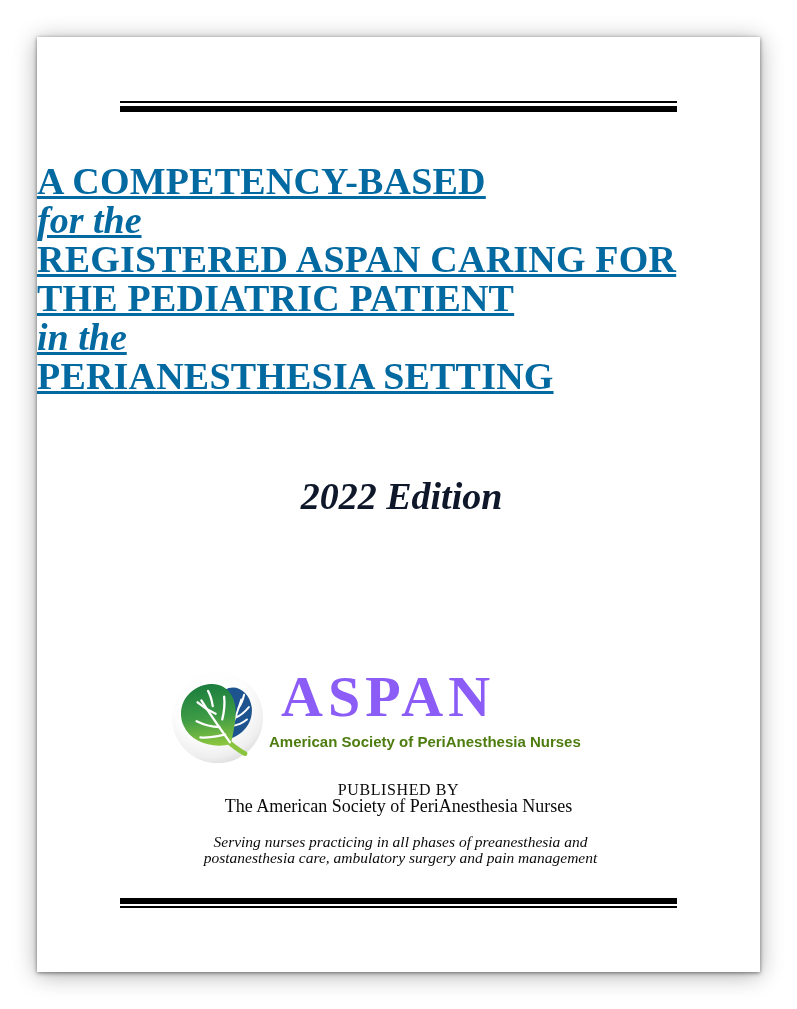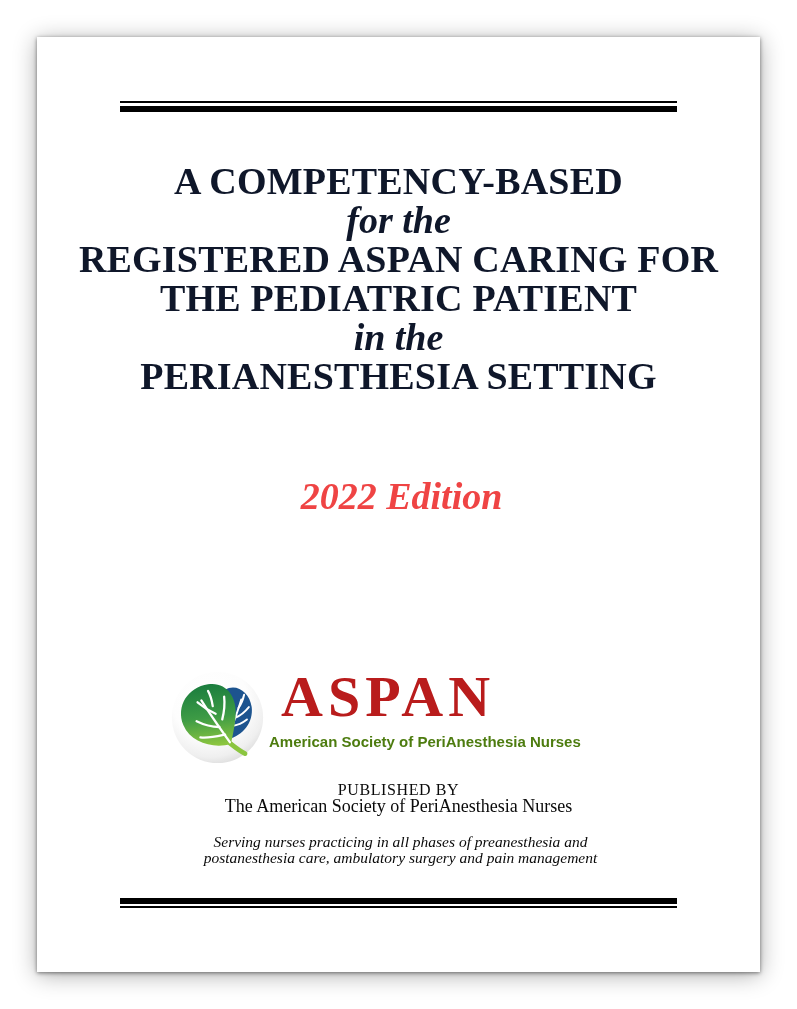--- a/index.html
+++ b/index.html
@@ -21,50 +21,50 @@
   .rule { position: absolute; left: 83px; width: 557px; }
   .rule-top { top: 64px; }
   .rule-bottom { top: 861px; }
   .rule .thin  { height: 2px; background: #000; }
   .rule .thick { height: 6px; background: #000; }
   .rule-top .thin  { margin-bottom: 3px; }
   .rule-bottom .thick { margin-bottom: 2px; }
   
   .title-block {
     position: absolute; top: 125px; left: 0; right: 0;
-    text-align: center; color: #0f172a;
+    text-align: left; color: #0369a1; text-decoration: underline;
   }
   .title-line {
     font-size: 38px; line-height: 39px; font-weight: bold;
     letter-spacing: 0.2px; white-space: nowrap;
   }
   .connector-line {
     font-size: 38px; line-height: 39px; font-weight: bold; font-style: italic;
   }
   .edition-line {
     position: absolute; top: 439px; left: 0; right: 0;
     text-align: center;
     font-size: 38px; line-height: 40px; font-weight: bold; font-style: italic;
-    color: #ef4444;
+    color: #0f172a;
     padding-left: 6px;
   }
   
   .logo-row {
     position: absolute; top: 631px; left: 133px;
     display: flex; align-items: flex-start;
   }
   .logo-globe { width: 95px; height: 95px; flex: 0 0 auto; margin-top: 2px; }
   .logo-text { margin-left: 4px; }
   .logo-wordmark {
     margin-left: 12px;
     font-family: "Liberation Serif", serif;
     font-weight: bold;
     font-size: 58px; line-height: 58px;
     letter-spacing: 5px;
-    color: #b91c1c;
+    color: #8b5cf6;
     white-space: nowrap;
   }
   .logo-tagline {
     margin-top: 7px;
     font-family: "Liberation Sans", sans-serif;
     font-weight: bold;
     font-size: 15px; line-height: 18px;
     color: #4d7c0f;
     white-space: nowrap;
   }

